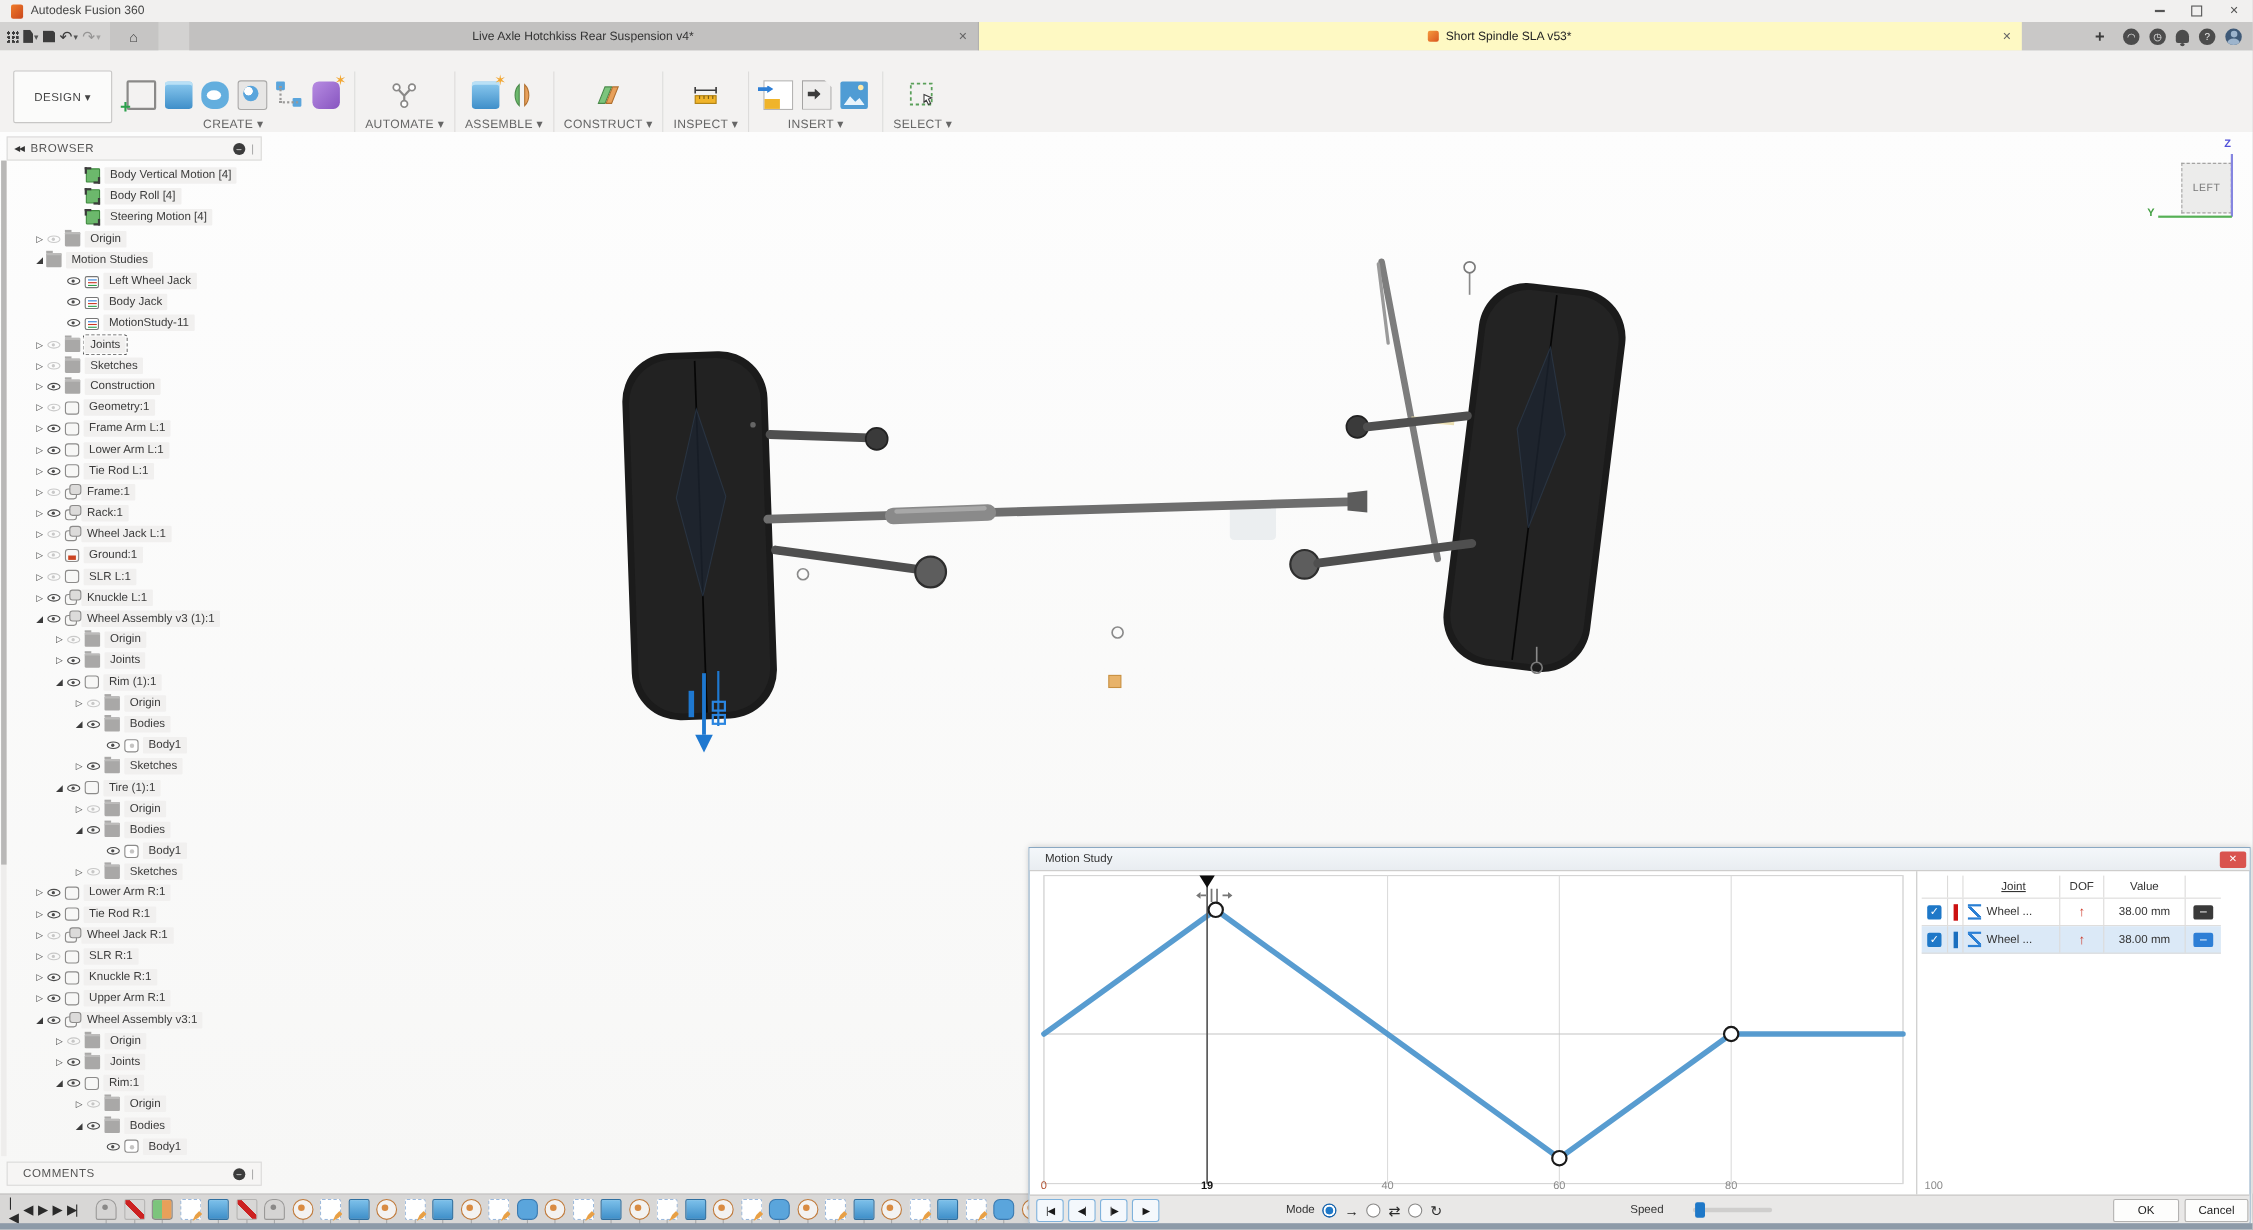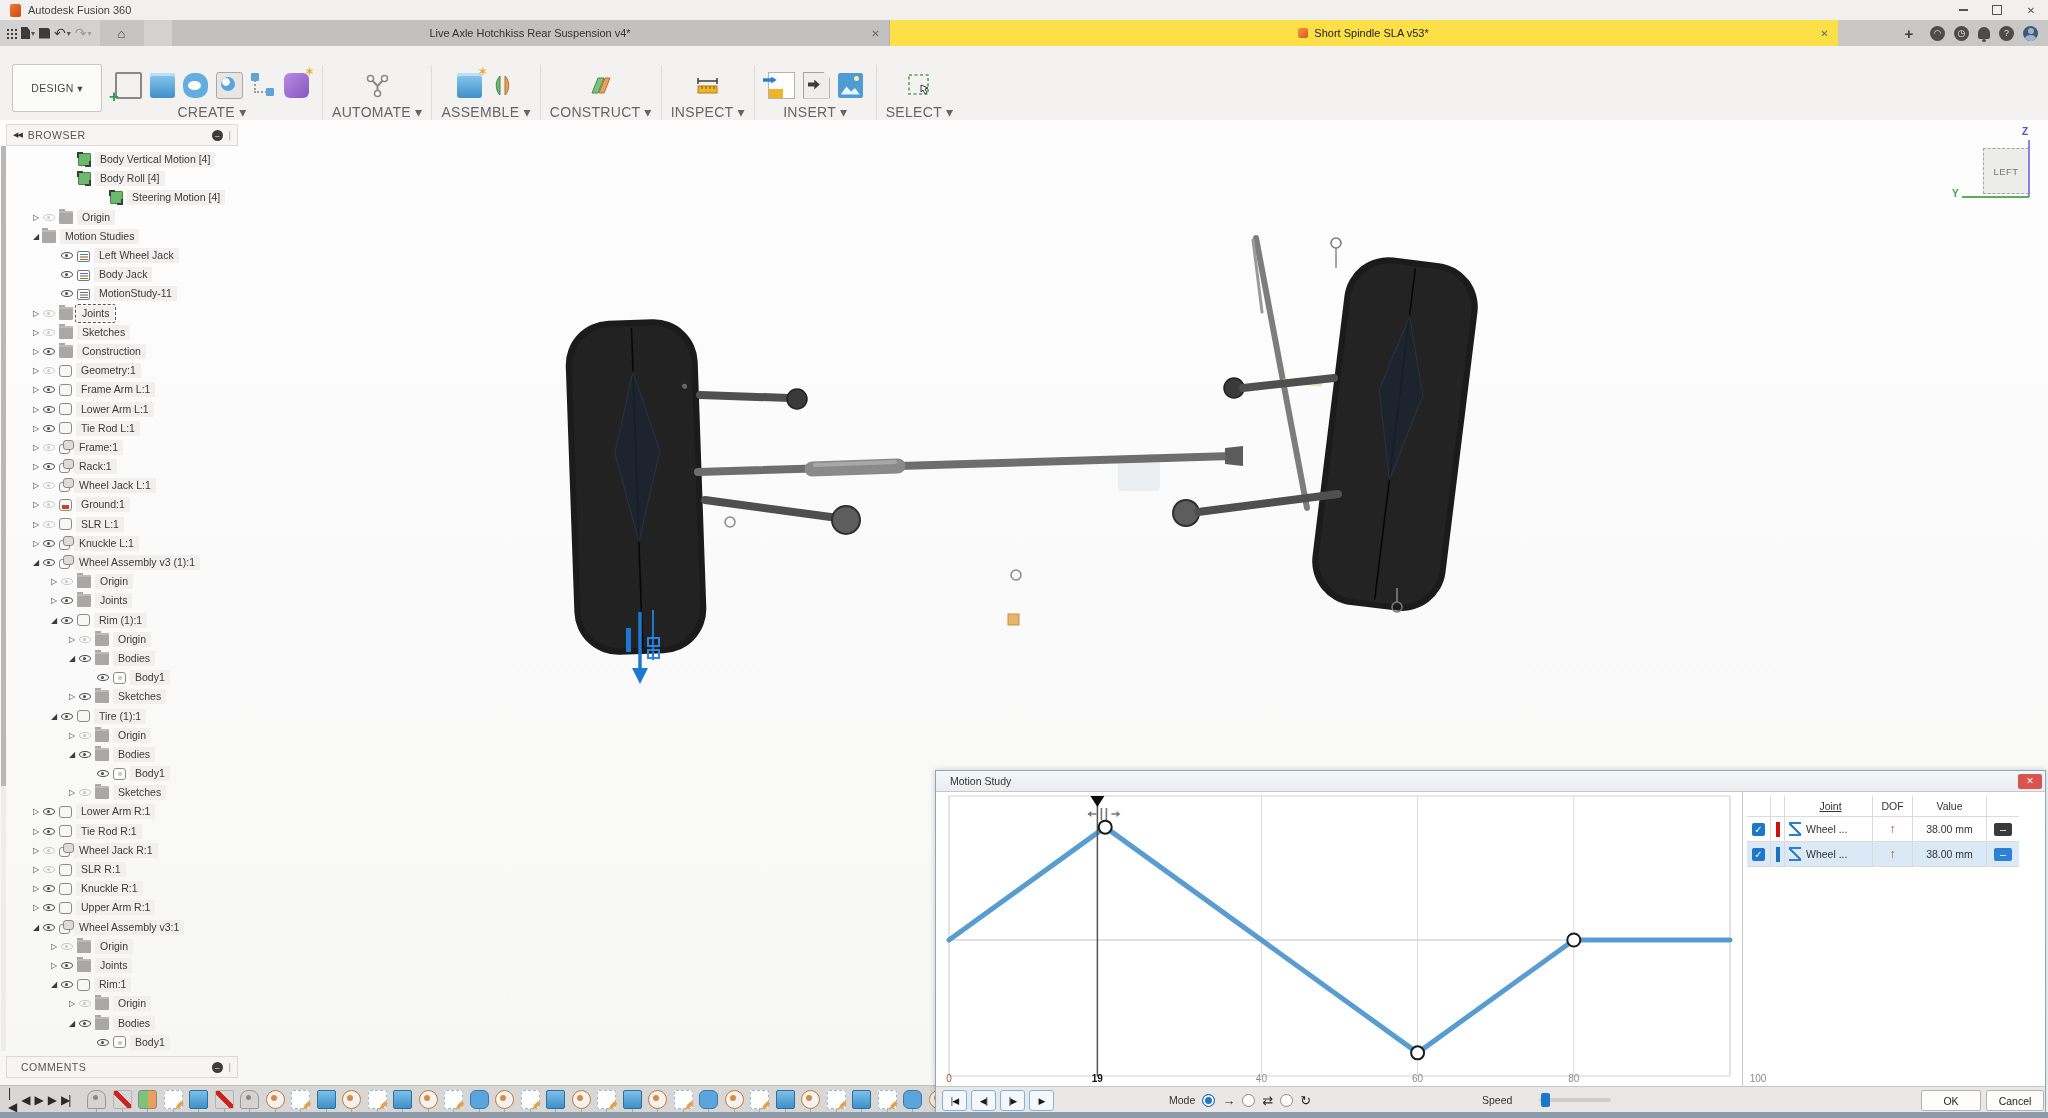--- a/index.html
+++ b/index.html
@@ -27,21 +27,21 @@
      radial-gradient(circle at 2px 10px,#3c3c3c 1.4px,transparent 1.5px),
      radial-gradient(circle at 6px 10px,#3c3c3c 1.4px,transparent 1.5px),
      radial-gradient(circle at 10px 10px,#3c3c3c 1.4px,transparent 1.5px);}
   .page{width:9px;height:12px;background:#3c3c3c;clip-path:polygon(0 0,70% 0,100% 30%,100% 100%,0 100%);}
   .savei{width:11px;height:11px;background:#3c3c3c;clip-path:polygon(0 0,80% 0,100% 20%,100% 100%,0 100%);}
   .caret{font-size:8px;color:#555;margin-left:1px;}
   .dim{opacity:.4;}
   .homebox{width:44px;background:#c6c5c4;display:flex;align-items:center;justify-content:center;margin-left:8px;font-size:13px;color:#3c3c3c;}
   .doctab{display:flex;align-items:center;justify-content:center;position:relative;}
   .doctab.inactive{width:717px;background:#c2c1c0;border-right:1px solid #b2b1b0;color:#333;}
-  .doctab.active{width:948px;background:#fde047;color:#222;}
+  .doctab.active{width:948px;background:#fef9c3;color:#222;}
   .doctab .x{position:absolute;right:9px;top:50%;transform:translateY(-50%);font-size:10px;color:#666;}
   .cube{width:10px;height:10px;background:linear-gradient(135deg,#f59a3e,#d9551e);border-radius:2px;margin-right:6px;}
   .striptools{flex:1;background:#c9c8c7;display:flex;align-items:center;gap:9px;padding:0 10px 0 6px;justify-content:flex-end;}
   .plus{font-size:15px;color:#3c3c3c;font-weight:bold;width:24px;text-align:center;}
   .disk{width:15px;height:15px;border-radius:50%;background:#4c4c4c;display:inline-flex;align-items:center;justify-content:center;color:#e8e8e8;font-size:9px;}
   .bell{width:12px;height:12px;background:#4c4c4c;border-radius:6px 6px 2px 2px;position:relative;}
   .bell::after{content:"";position:absolute;left:4px;bottom:-3px;width:4px;height:3px;border-radius:50%;background:#4c4c4c;}
   .avatar{width:15px;height:15px;border-radius:50%;background:#3f5a78;position:relative;overflow:hidden;}
   .avatar::before{content:"";position:absolute;left:4.5px;top:2.5px;width:6px;height:6px;border-radius:50%;background:#9db4cc;}
   .avatar::after{content:"";position:absolute;left:2px;top:9px;width:11px;height:7px;border-radius:50% 50% 0 0;background:#9db4cc;}
@@ -50,21 +50,21 @@
   .design-btn{position:absolute;left:12px;top:18px;width:88px;height:46px;background:#fbfbfa;border:1px solid #c7c6c5;border-radius:2px;
       display:flex;align-items:center;justify-content:center;font-size:10.5px;color:#444;letter-spacing:.4px;}
   .rtabs{position:absolute;left:100px;top:2px;height:17px;display:flex;}
   .rtab{padding:0 16px;font-size:10.5px;color:#555;display:flex;align-items:center;position:relative;letter-spacing:.3px;}
   .rtab.active{color:#0696d7;}
   .rtab.active::after{content:"";position:absolute;left:12px;right:12px;bottom:-2px;height:3px;background:#29abe2;}
   .rgroups{position:absolute;left:102px;top:19px;bottom:0;display:flex;}
   .rgroup{display:flex;flex-direction:column;align-items:center;justify-content:flex-start;padding:2px 9px 0 9px;position:relative;}
   .rgroup.sep{border-left:1px solid #dddcdb;}
   .ricons{display:flex;align-items:center;height:38px;}
-  .rlabel{font-size:14px;color:#666;margin-top:1px;letter-spacing:.3px;}
+  .rlabel{font-size:11px;color:#666;margin-top:1px;letter-spacing:.3px;}
   .ri{display:inline-block;width:25px;height:25px;position:relative;margin:0 4px;flex:none;}
   .ri-sketch{width:23px;height:23px;border:2px solid #8a8988;border-radius:2px;}
   .ri-sketch::after{content:"+";position:absolute;left:-8px;bottom:-10px;color:#2ca04c;font-size:17px;font-weight:bold;}
   .ri-box{background:linear-gradient(180deg,#8ecbf0,#3f8fc9);border-radius:3px;box-shadow:inset 0 3px 0 #b9e0f6;}
   .ri-sweep{background:#63aede;border-radius:45% 45% 42% 42%;}
   .ri-sweep::after{content:"";position:absolute;left:5px;top:8px;width:13px;height:9px;background:#fff;border-radius:50%;}
   .ri-hole{background:#e7e6e5;border:1px solid #aaa9a8;border-radius:3px;}
   .ri-hole::after{content:"";position:absolute;left:4px;top:4px;width:14px;height:14px;border-radius:50%;background:radial-gradient(circle at 35% 35%,#fff 28%,#5aa5dc 32%);}
   .ri-derive::before{content:"";position:absolute;left:0;top:0;width:8px;height:8px;background:#5aa5dc;border-radius:1px;box-shadow:15px 15px 0 #5aa5dc;}
   .ri-derive::after{content:"";position:absolute;left:3px;top:4px;width:15px;height:14px;border-left:2px dotted #9a9998;border-bottom:2px dotted #9a9998;}
@@ -406,21 +406,21 @@
         <div class="trow" style="padding-left: 60px;">
           <span class="tarrow"></span>
           <span class="ti ti-set"></span>
           <span class="tchip">Body Vertical Motion [4]</span>
         </div>
         <div class="trow" style="padding-left: 60px;">
           <span class="tarrow"></span>
           <span class="ti ti-set"></span>
           <span class="tchip">Body Roll [4]</span>
         </div>
-        <div class="trow" style="padding-left: 92px;">
+        <div class="trow" style="padding-left: 60px;">
           <span class="tarrow"></span>
           <span class="ti ti-set"></span>
           <span class="tchip">Steering Motion [4]</span>
         </div>
         <div class="trow" style="padding-left: 24px;">
           <span class="tarrow">▷</span>
           <span class="eye off"></span>
           <span class="ti ti-folder"></span>
           <span class="tchip">Origin</span>
         </div>

